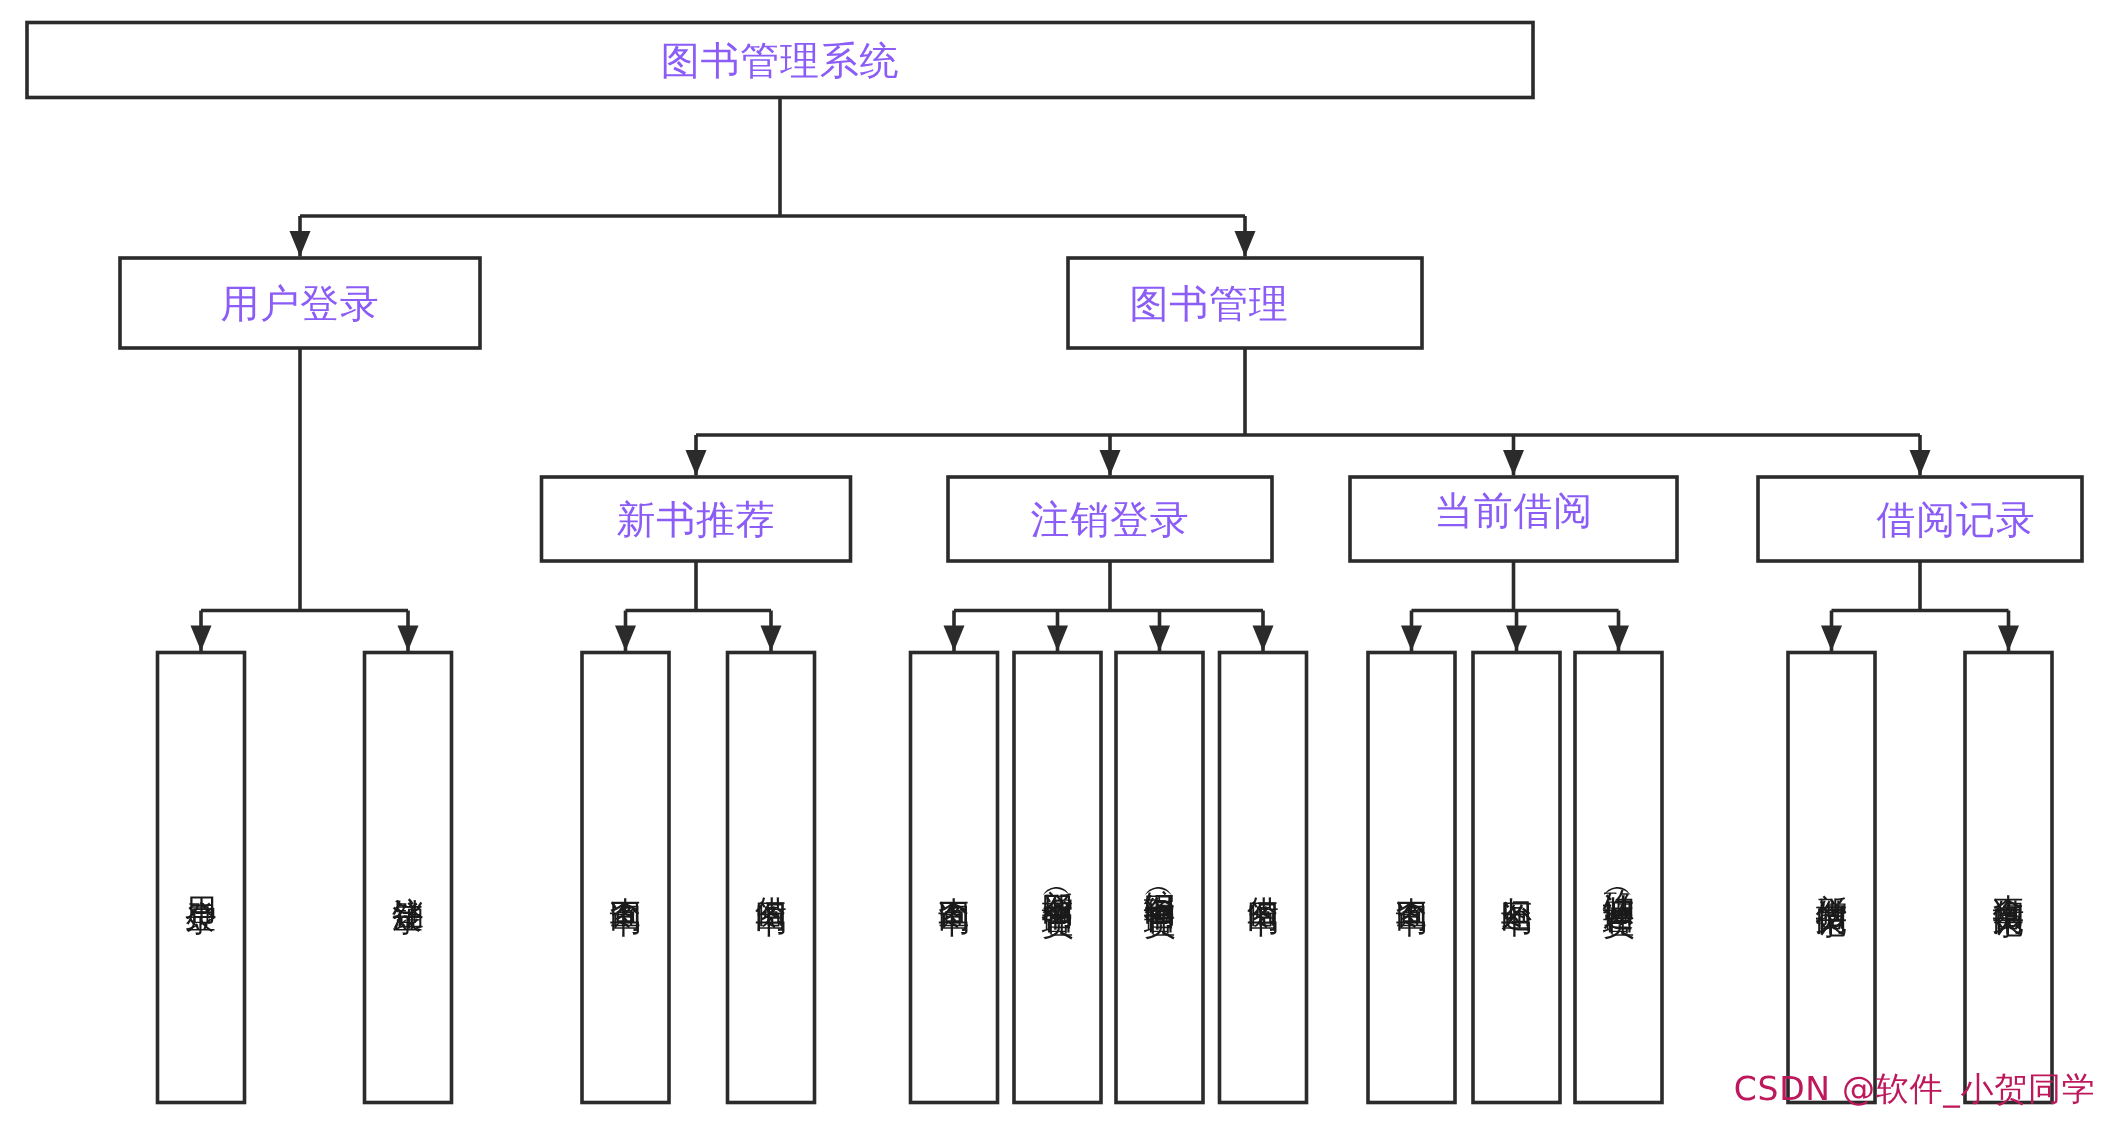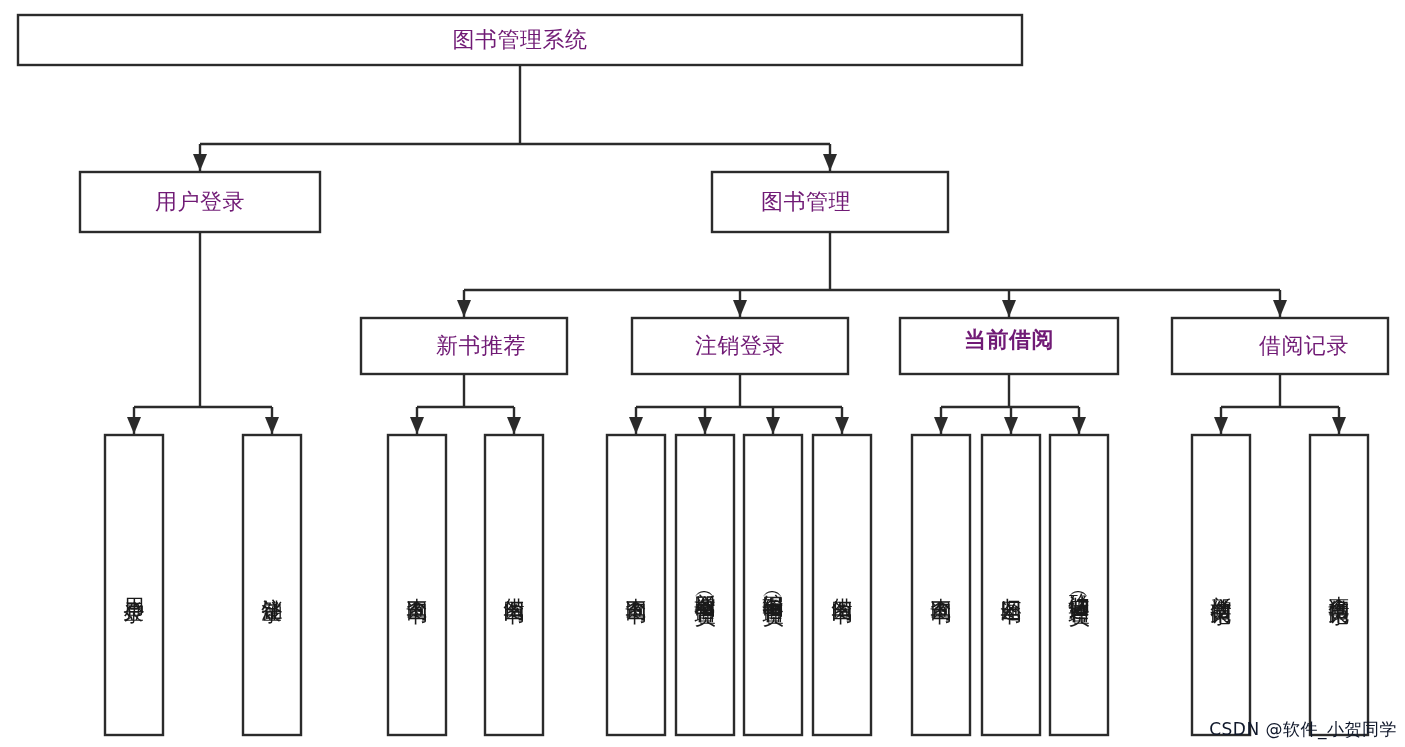--- a/index.html
+++ b/index.html
@@ -63,32 +63,32 @@
   }
   .hlabel-box {
     position: absolute;
     display: flex;
     align-items: center;
     justify-content: center;
     pointer-events: none;
   }
   .hlabel-text {
     font-family: "DejaVu Sans", "Liberation Sans", sans-serif;
-    font-size: 22px;
-    color: #701a75;
+    font-size: 26px;
+    color: #8b5cf6;
     white-space: nowrap;
     letter-spacing: 0.5px;
   }
   #watermark {
     position: absolute;
     right: 8px;
     bottom: 6px;
     font-family: "DejaVu Sans", "Liberation Sans", sans-serif;
-    font-size: 17px;
-    color: #0f172a;
+    font-size: 22px;
+    color: #be185d;
     letter-spacing: 0.5px;
     white-space: nowrap;
     user-select: none;
   }
 </style>
 </head>
 <body>
 
 <div id="diagram-root">
 
@@ -174,27 +174,27 @@
   <div id="labels-layer">
       <div class="hlabel-box" style="left: 18px; top: 15px; width: 1004px; height: 50px;">
         <span class="hlabel-text">图书管理系统</span>
       </div>
       <div class="hlabel-box" style="left: 80px; top: 172px; width: 240px; height: 60px;">
         <span class="hlabel-text">用户登录</span>
       </div>
       <div class="hlabel-box" style="left: 688px; top: 172px; width: 236px; height: 60px;">
         <span class="hlabel-text">图书管理</span>
       </div>
-      <div class="hlabel-box" style="left: 361px; top: 318px; width: 206px; height: 56px; padding-left: 17px;">
+      <div class="hlabel-box" style="left: 361px; top: 318px; width: 206px; height: 56px;">
         <span class="hlabel-text">新书推荐</span>
       </div>
       <div class="hlabel-box" style="left: 632px; top: 318px; width: 216px; height: 56px;">
         <span class="hlabel-text">注销登录</span>
       </div>
-      <div class="hlabel-box" style="left: 900px; top: 318px; width: 218px; height: 44px; font-weight: bold;">
+      <div class="hlabel-box" style="left: 900px; top: 318px; width: 218px; height: 44px;">
         <span class="hlabel-text">当前借阅</span>
       </div>
       <div class="hlabel-box" style="left: 1196px; top: 318px; width: 216px; height: 56px;">
         <span class="hlabel-text">借阅记录</span>
       </div>
       <div class="vlabel-box" style="left: 105px; top: 435px; width: 58px; height: 300px;">
         <span class="vlabel-text">用户登录</span>
       </div>
       <div class="vlabel-box" style="left: 243px; top: 435px; width: 58px; height: 300px;">
         <span class="vlabel-text">注销登录</span>

